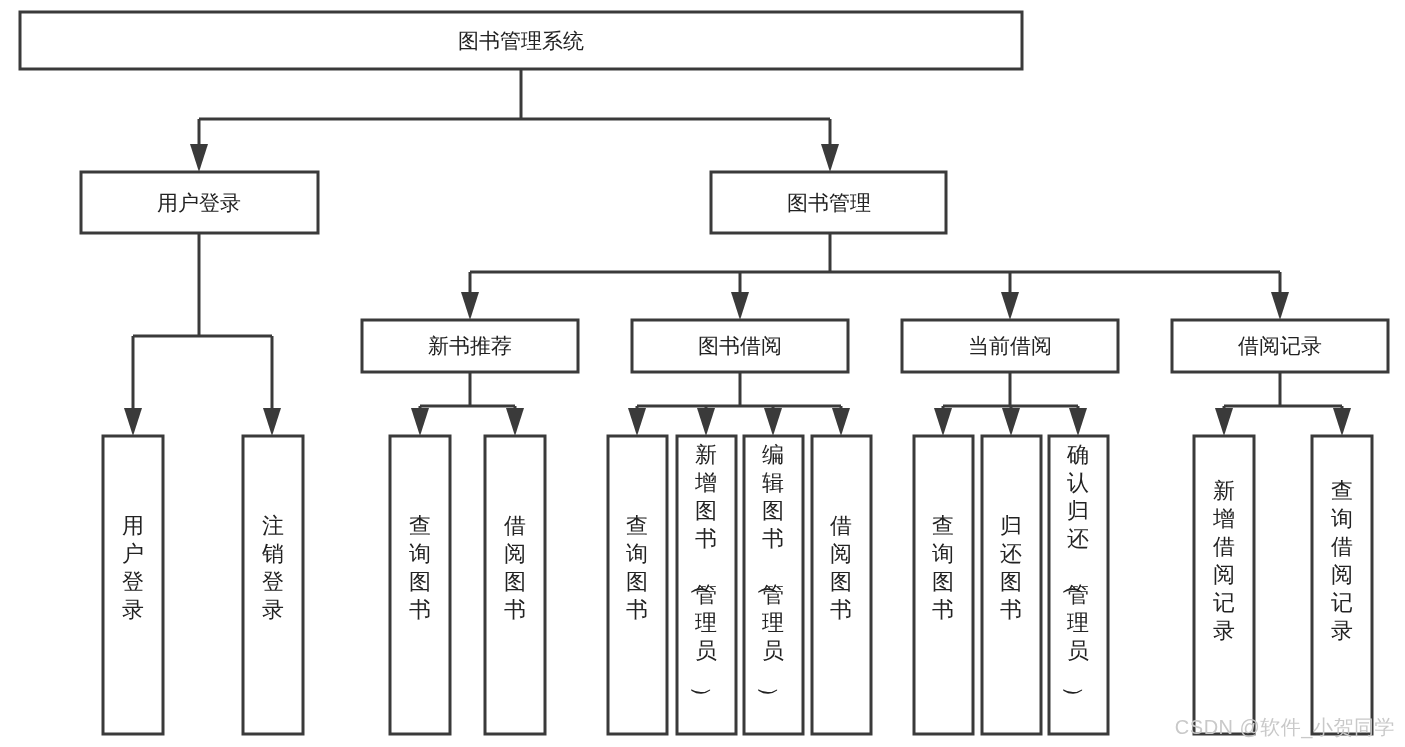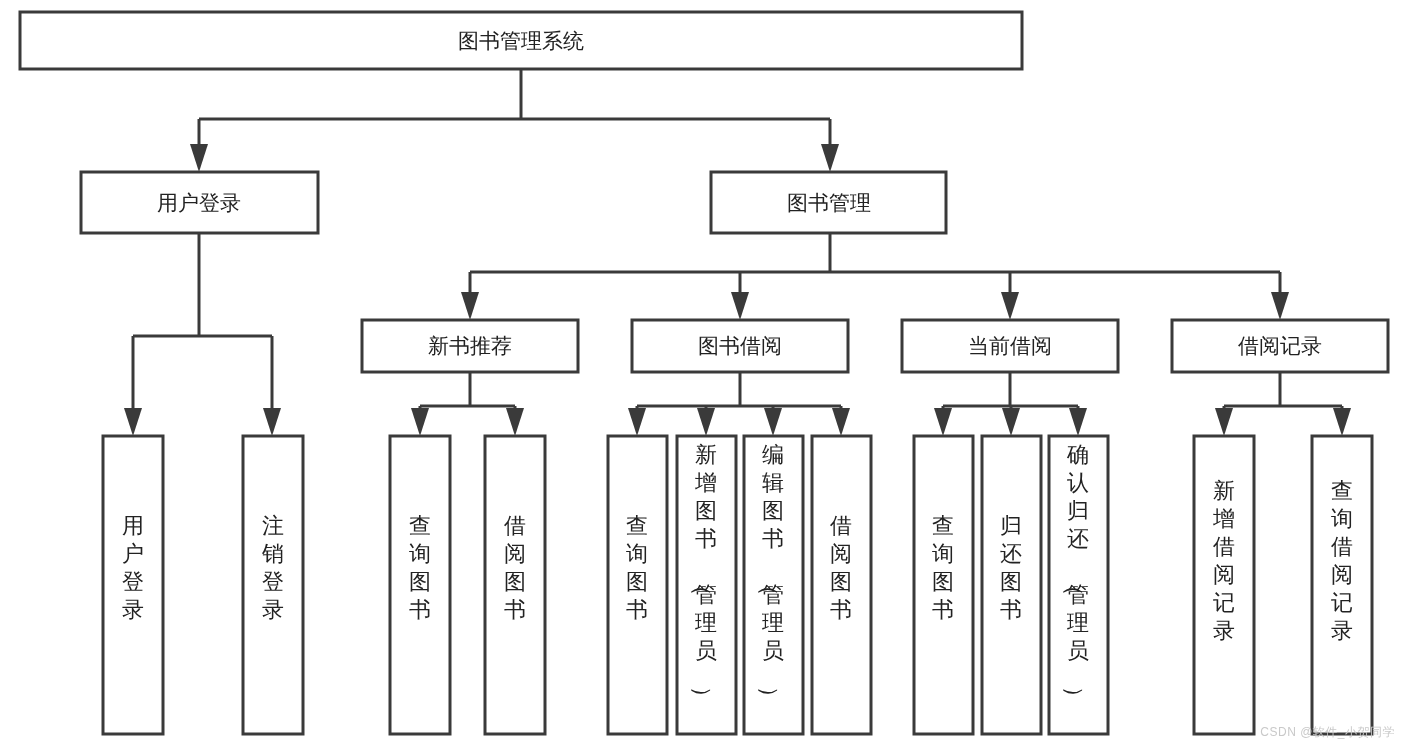--- a/index.html
+++ b/index.html
@@ -52,21 +52,21 @@
     font-family: "Liberation Sans", "DejaVu Sans", sans-serif;
     font-size: 22px;
     fill: #222222;
     text-anchor: middle;
   }
   .watermark {
     position: absolute;
     right: 10px;
     bottom: 6px;
     font-family: "Liberation Sans", "DejaVu Sans", sans-serif;
-    font-size: 12px;
+    font-size: 20px;
     color: #c9c9c9;
     white-space: nowrap;
     letter-spacing: 0.5px;
     pointer-events: none;
   }
 </style>
 </head>
 <body>
 
 <div id="diagram-root">

